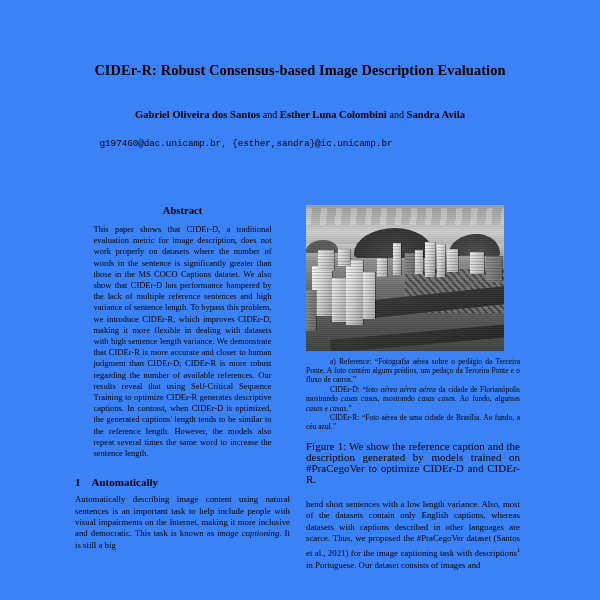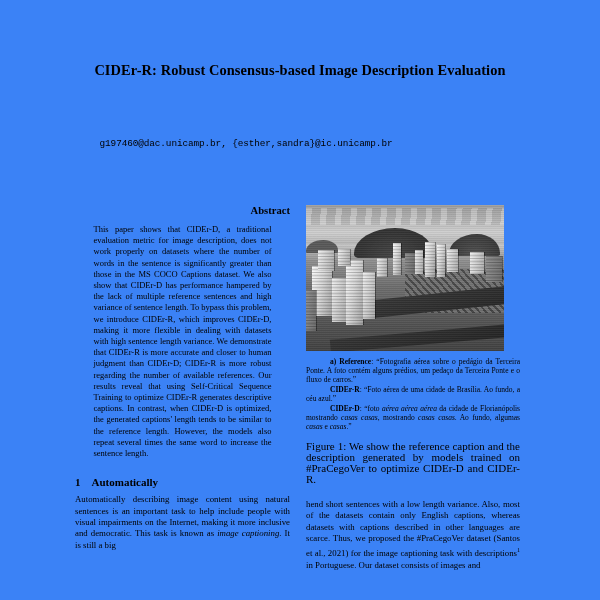--- a/index.html
+++ b/index.html
@@ -74,21 +74,21 @@
     width: 215px;
   }
   .col-right {
     position: absolute;
     left: 306px;
     top: 205px;
     width: 214px;
   }
 
   .abstract-head {
-    text-align: right;
+    text-align: center;
     font-size: 10.6px;
     font-weight: bold;
     margin: 0 0 8px 0;
   }
   .abstract-body {
     width: 178px;
     margin: 0 auto;
     font-size: 8.5px;
     line-height: 11.2px;
     text-align: justify;
@@ -237,38 +237,45 @@
   }
 
   .fig-caption-block {
     font-size: 7.5px;
     line-height: 9.2px;
     text-align: justify;
     text-justify: inter-word;
     margin: 0;
   }
   .fig-caption-block p { margin: 0 0 0.5px 0; }
-  .fig-caption-block b { font-weight: bold; padding-left: 24px; }
+  .fig-caption-block b { font-weight: normal; padding-left: 24px; }
   .fig-caption-block i { font-style: italic; }
 
   .fig-title {
     font-size: 11px;
     line-height: 11px;
     text-align: justify;
     margin: 9px 0 0 0;
   }
   .right-body-wrap { margin-top: 14px; }
 </style>
 </head>
 <body>
 
 <div class="page">
 
   <div class="title">CIDEr-R: Robust Consensus-based Image Description Evaluation</div>
 
+  <div class="authors">
+    <span>Gabriel Oliveira dos Santos</span>
+    <span class="conj">and</span>
+    <span>Esther Luna Colombini</span>
+    <span class="conj">and</span>
+    <span>Sandra Avila</span>
+  </div>
   <div class="emails">g197460@dac.unicamp.br, {esther,sandra}@ic.unicamp.br</div>
 
   <div class="col-left">
     <div class="abstract-head">Abstract</div>
     <div class="abstract-body">This paper shows that CIDEr-D, a traditional evaluation metric for image description, does not work properly on datasets where the number of words in the sentence is significantly greater than those in the MS COCO Captions dataset. We also show that CIDEr-D has performance hampered by the lack of multiple reference sentences and high variance of sentence length. To bypass this problem, we introduce CIDEr-R, which improves CIDEr-D, making it more flexible in dealing with datasets with high sentence length variance. We demonstrate that CIDEr-R is more accurate and closer to human judgment than CIDEr-D; CIDEr-R is more robust regarding the number of available references. Our results reveal that using Self-Critical Sequence Training to optimize CIDEr-R generates descriptive captions. In contrast, when CIDEr-D is optimized, the generated captions' length tends to be similar to the reference length. However, the models also repeat several times the same word to increase the sentence length.</div>
 
     <div class="section-head">
       <span class="num">1</span>
       <span>Automatically</span>
     </div>
@@ -306,22 +313,22 @@
         <div class="bld" style="left:55%; top:31%; width:4%;  height:16%;"></div>
         <div class="bld" style="left:83%; top:32%; width:7%;  height:15%;"></div>
         <div class="bld dark" style="left:91%; top:35%; width:8%;  height:18%;"></div>
         <div class="bld" style="left:36%; top:36%; width:5%;  height:13%;"></div>
         <div class="grain"></div>
       </div>
     </div>
 
     <div class="fig-caption-block">
       <p><b>a) Reference</b><span>: “Fotografia aérea sobre o pedágio da Terceira Ponte. A foto contém alguns prédios, um pedaço da Terceira Ponte e o fluxo de carros.”</span></p>
+      <p><b>CIDEr-D</b><span>: “foto </span><i>aérea aérea aérea</i><span> da cidade de Florianópolis mostrando </span><i>casas casas</i><span>, mostrando </span><i>casas casas</i><span>. Ao fundo, algumas </span><i>casas</i><span> e </span><i>casas</i><span>.”</span></p>
       <p><b>CIDEr-R</b><span>: “Foto aérea de uma cidade de Brasília. Ao fundo, a céu azul.”</span></p>
-      <p><b>CIDEr-D</b><span>: “foto </span><i>aérea aérea aérea</i><span> da cidade de Florianópolis mostrando </span><i>casas casas</i><span>, mostrando </span><i>casas casas</i><span>. Ao fundo, algumas </span><i>casas</i><span> e </span><i>casas</i><span>.”</span></p>
     </div>
 
     <p class="fig-title">Figure 1: We show the reference caption and the description generated by models trained on #PraCegoVer to optimize CIDEr-D and CIDEr-R.</p>
 
     <div class="right-body-wrap">
       <p class="body-text right"><span>hend short sentences with a low length variance. Also, most of the datasets contain only English captions, whereas datasets with captions described in other languages are scarce. Thus, we proposed the #PraCegoVer dataset (Santos et al., 2021) for the image captioning task with descriptions</span><sup>1</sup><span> in Portuguese. Our dataset consists of images and</span></p>
     </div>
   </div>
 
 </div>

